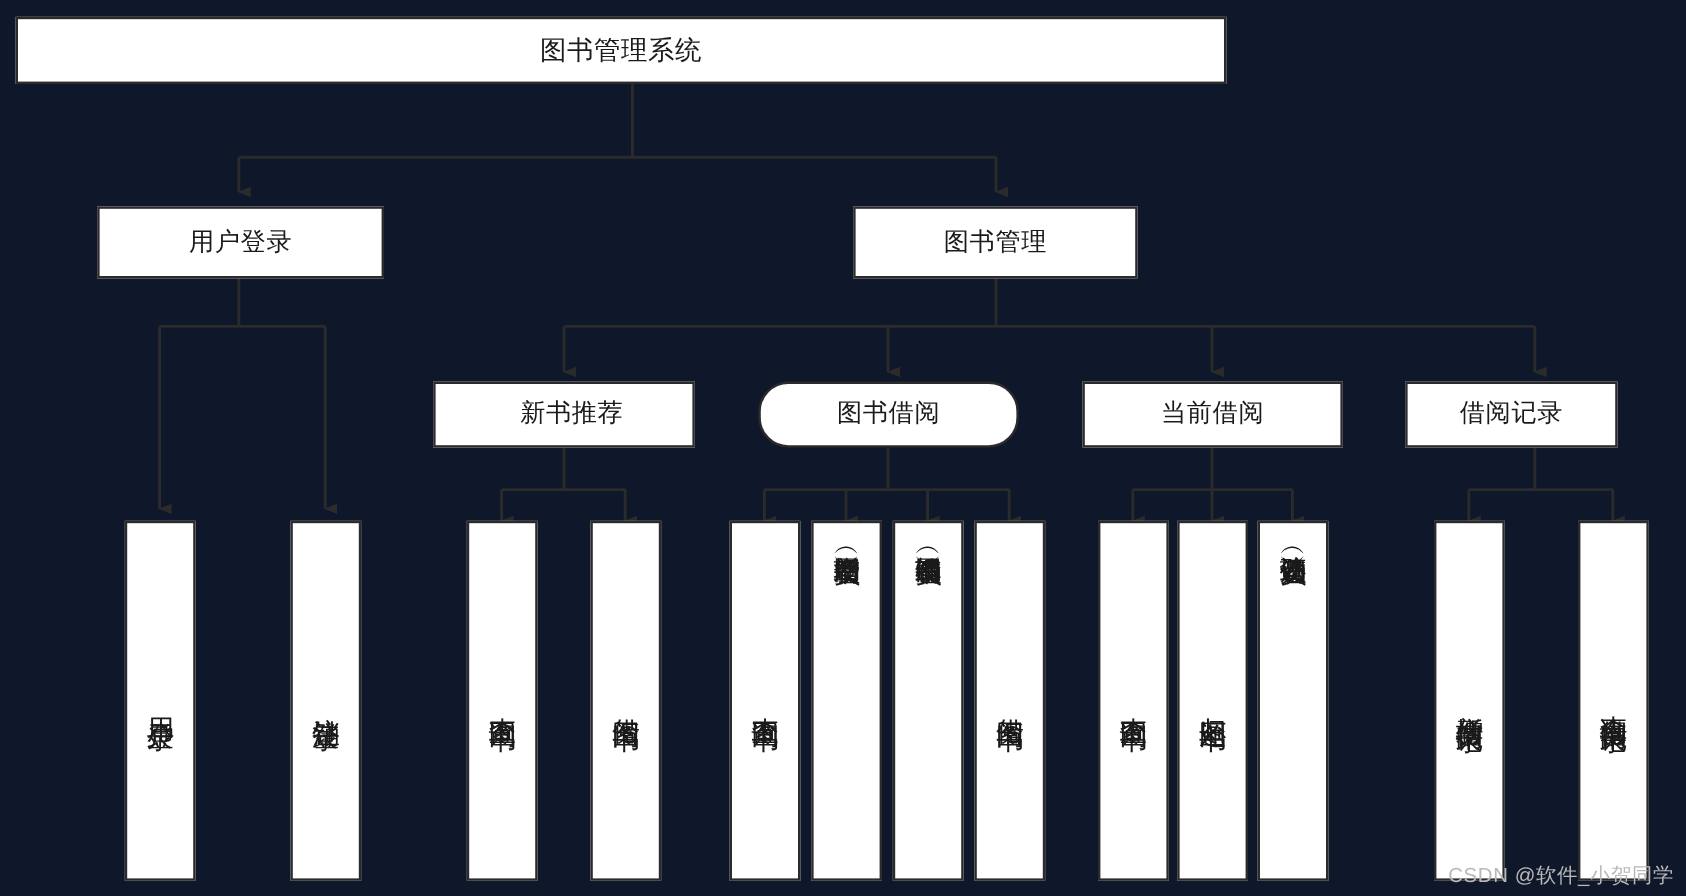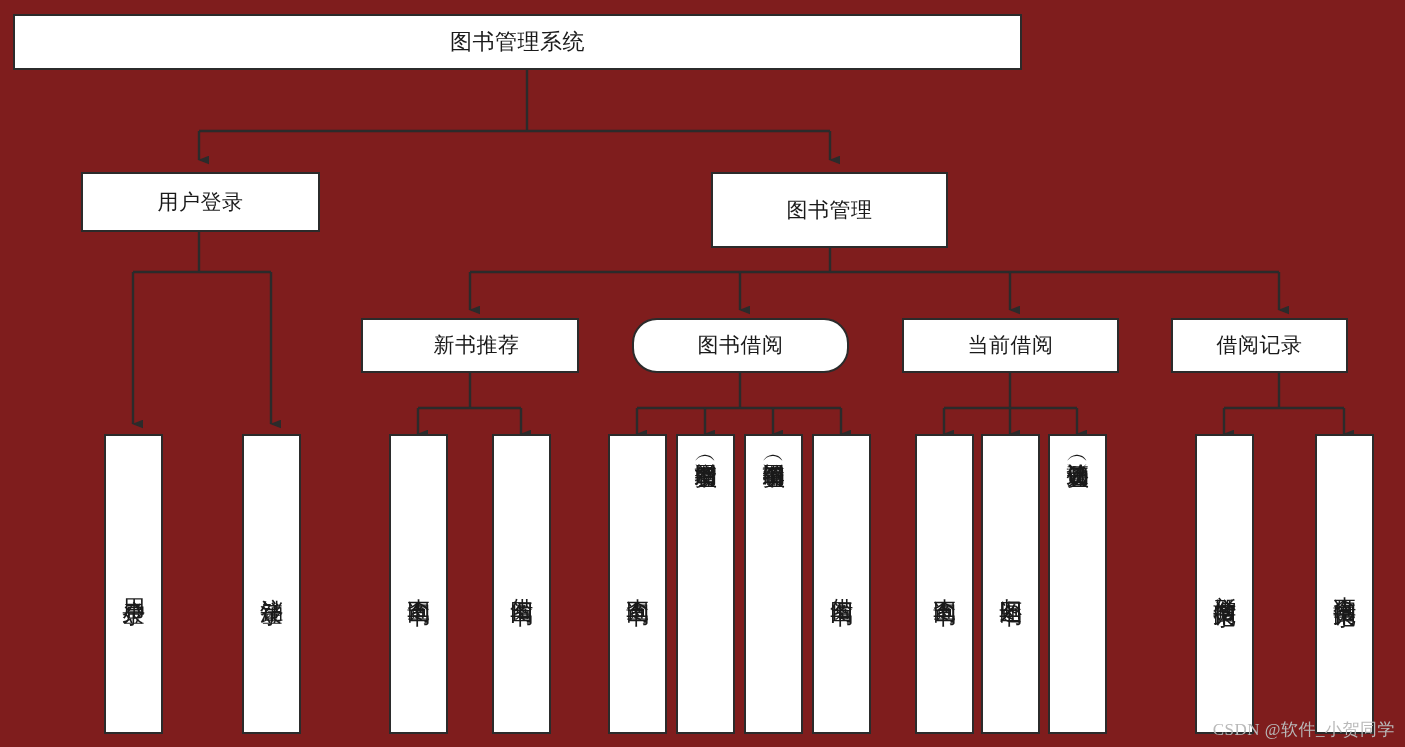--- a/index.html
+++ b/index.html
@@ -7,21 +7,21 @@
     padding: 0;
     background: #ffffff;
   }
   body {
     font-family: "Liberation Sans", "DejaVu Sans", sans-serif;
   }
   #diagram-root {
     position: relative;
     width: 1405px;
     height: 747px;
-    background: #7f1d1d;
+    background: #0f172a;
     overflow: hidden;
   }
   #edges-layer {
     position: absolute;
     left: 0;
     top: 0;
     width: 1405px;
     height: 747px;
   }
   .node {
@@ -71,21 +71,20 @@
   }
   #watermark {
     position: absolute;
     right: 10px;
     bottom: 6px;
     font-size: 17px;
     color: #b9b9b9;
     letter-spacing: 0.5px;
     z-index: 5;
     white-space: nowrap;
-    font-family: Liberation Serif, serif;
   }
 </style>
 </head>
 <body>
 
 <div id="diagram-root">
 
   <svg id="edges-layer" viewBox="0 0 1405 747" width="1405" height="747" xmlns="http://www.w3.org/2000/svg">
     <defs>
       <marker id="arrowhead" markerWidth="9" markerHeight="11" refX="4.5" refY="10" orient="auto" markerUnits="userSpaceOnUse">
@@ -138,21 +137,21 @@
   </svg>
 
   <div class="node root horizontal" style="left:13px; top:14px; width:1009px; height:56px;">
     <span class="node-label">图书管理系统</span>
   </div>
 
   <div class="node horizontal" style="left:81px; top:172px; width:239px; height:60px;">
     <span class="node-label">用户登录</span>
   </div>
 
-  <div class="node horizontal" style="left:711px; top:172px; width:237px; height:76px;">
+  <div class="node horizontal" style="left:711px; top:172px; width:237px; height:60px;">
     <span class="node-label">图书管理</span>
   </div>
 
   <div class="node horizontal" style="left:361px; top:318px; width:218px; height:55px;padding-left:13px;">
     <span class="node-label">新书推荐</span>
   </div>
 
   <div class="node horizontal" style="left:632px; top:318px; width:217px; height:55px;border-radius:25px;">
     <span class="node-label">图书借阅</span>
   </div>

